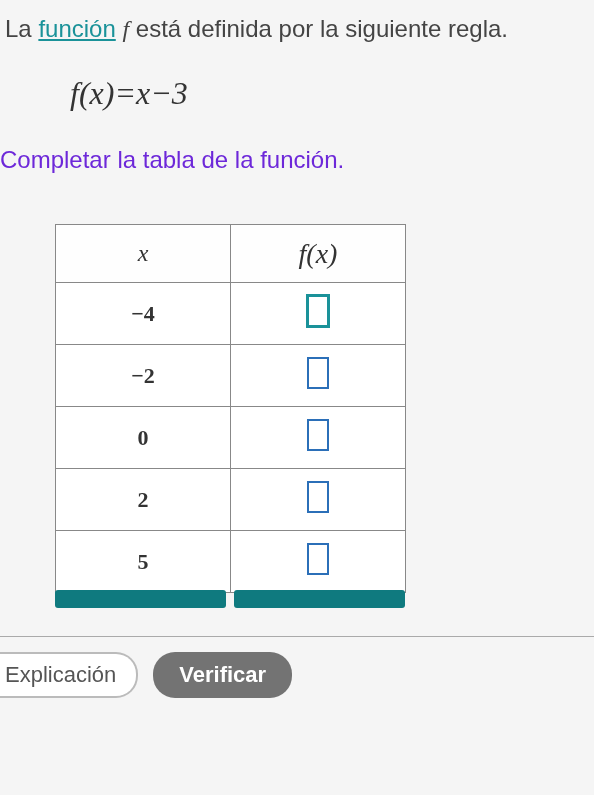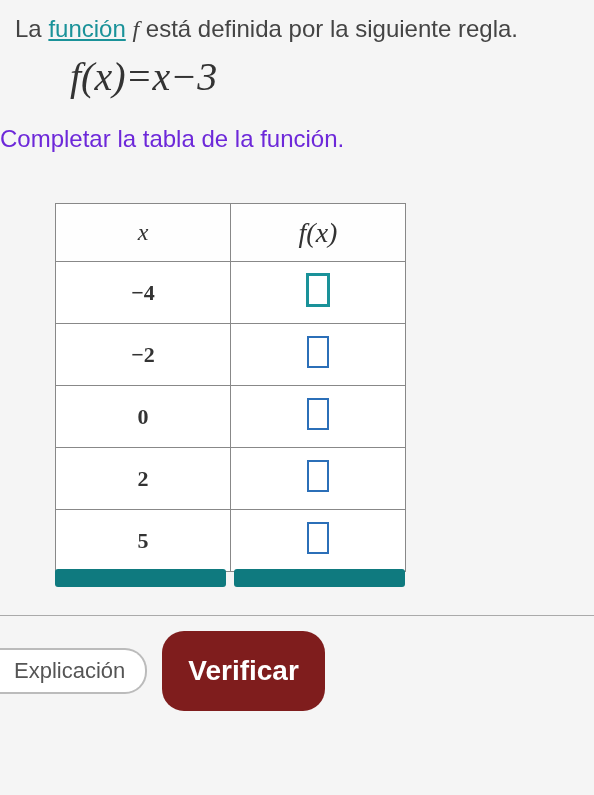--- a/index.html
+++ b/index.html
@@ -8,38 +8,38 @@
       background: #f5f5f5;
       width: 594px;
       height: 795px;
       color: #333;
       padding: 15px 0 0 0;
       overflow: hidden;
     }
     .intro {
       font-size: 24px;
       color: #444;
-      margin-bottom: 10px;
-      padding-left: 15px;
+      margin-bottom: 32px;
+      padding-left: 5px;
     }
     .func-link {
       color: #1a9299;
       text-decoration: underline;
       text-decoration-color: #1a9299;
     }
     .italic-f {
       font-style: italic;
       font-family: 'Times New Roman', serif;
     }
     .formula {
       font-family: 'Times New Roman', serif;
-      font-size: 40px;
+      font-size: 32px;
       font-style: italic;
       margin-left: 70px;
-      margin-bottom: 25px;
+      margin-bottom: 34px;
     }
     .instruction {
       font-size: 24px;
       color: #6d28d9;
       margin-bottom: 50px;
     }
     .table-wrap {
       margin-left: 55px;
     }
     table {
@@ -107,32 +107,32 @@
       display: flex;
       align-items: center;
       gap: 15px;
       padding: 15px 0 0 0;
     }
     .btn-explain {
       background: #fff;
       border: 2px solid #bbb;
       color: #555;
       font-size: 22px;
-      padding: 8px 20px 8px 14px;
+      padding: 8px 20px 8px 5px;
       border-radius: 22px;
       border-left: none;
       border-top-left-radius: 0;
       border-bottom-left-radius: 0;
     }
     .btn-verify {
-      background: #7f1d1d;
+      background: #737373;
       color: #fff;
-      font-size: 28px;
+      font-size: 22px;
       font-weight: bold;
-      padding: 24px 26px;
+      padding: 10px 26px;
       border: none;
       border-radius: 22px;
     }
   </style>
 </head>
 <body>
 
 <div class="intro">
   <span>La </span><span class="func-link">función</span><span> </span><span class="italic-f">f</span><span> está definida por la siguiente regla.</span>
 </div>

